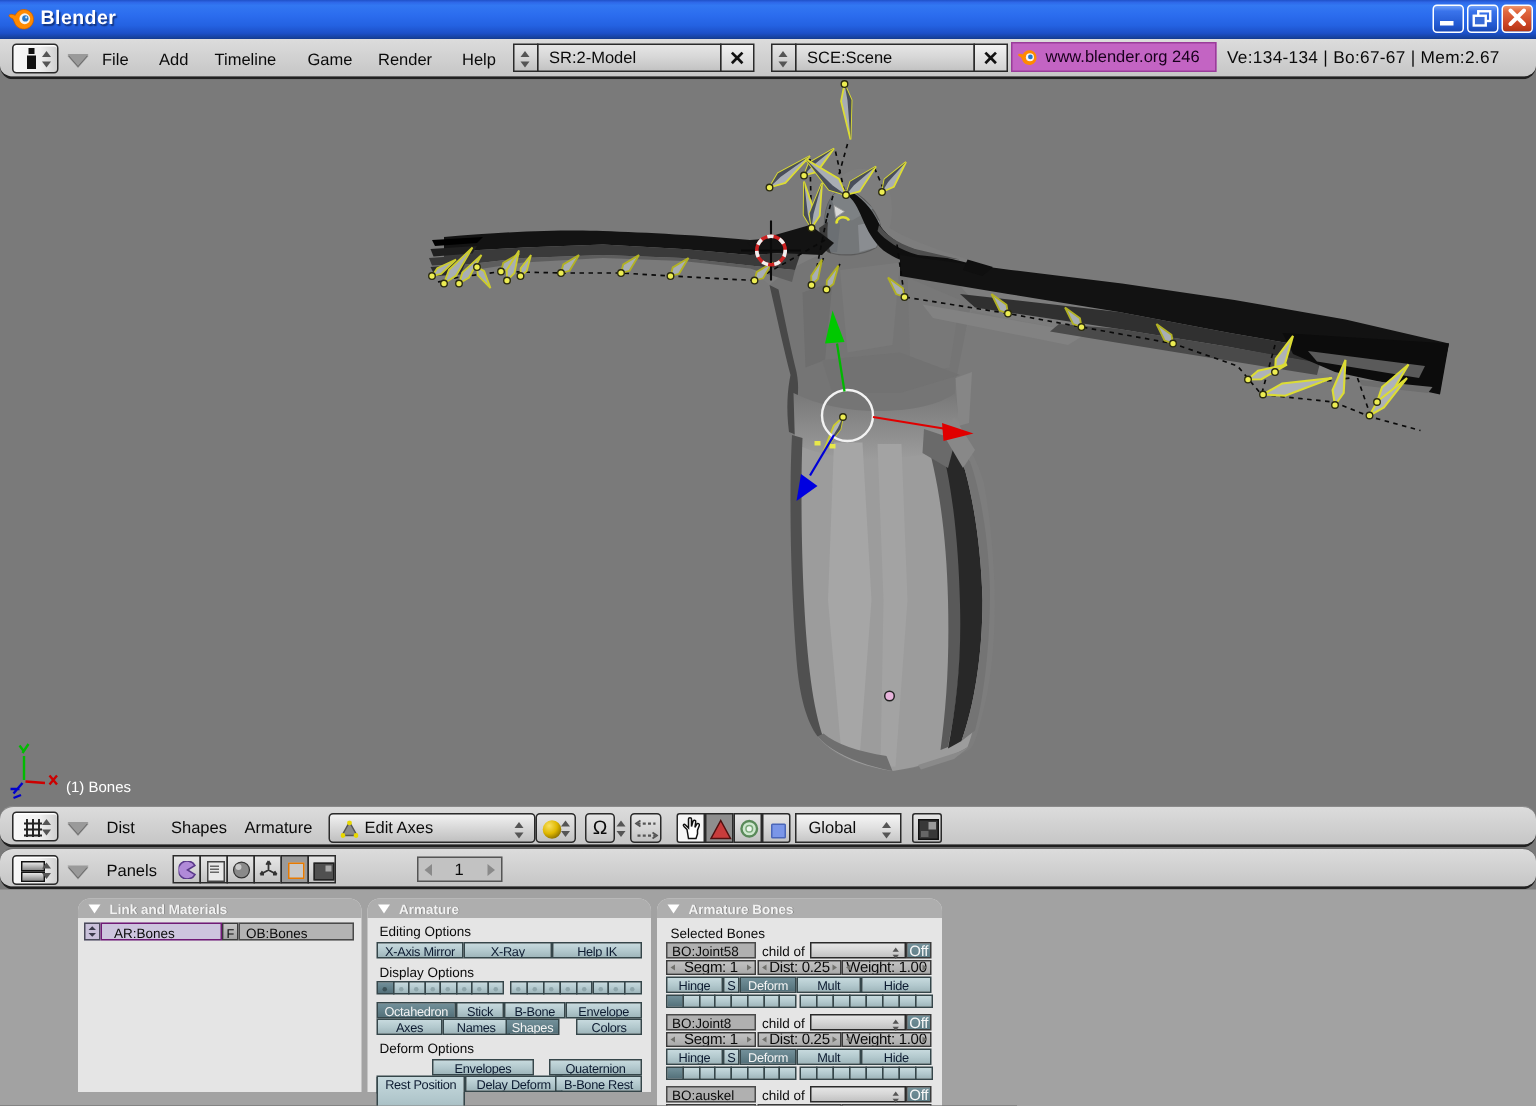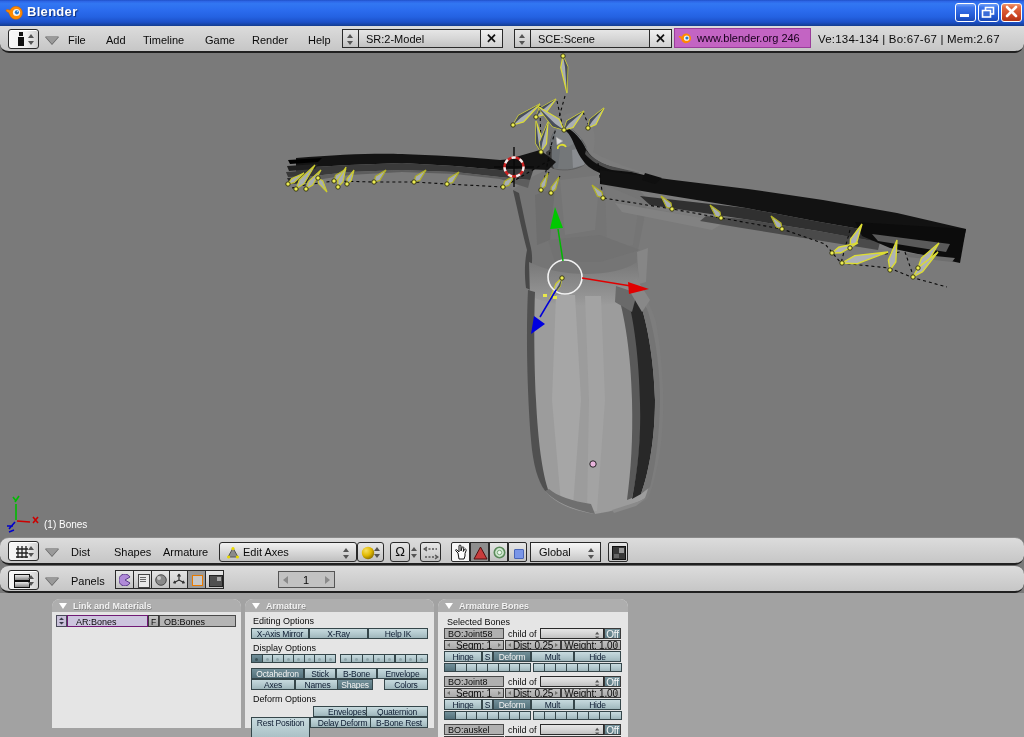--- a/index.html
+++ b/index.html
@@ -496,21 +496,21 @@
  <div class="tb on" style="left:6px;top:69px;width:53px;height:11px;line-height:11px">Octahedron</div>
  <div class="tb" style="left:59px;top:69px;width:32px;height:11px;line-height:11px">Stick</div>
  <div class="tb" style="left:91px;top:69px;width:41px;height:11px;line-height:11px">B-Bone</div>
  <div class="tb" style="left:132px;top:69px;width:51px;height:11px;line-height:11px">Envelope</div>
  <div class="tb" style="left:6px;top:80px;width:44px;height:11px;line-height:11px">Axes</div>
  <div class="tb" style="left:50px;top:80px;width:45px;height:11px;line-height:11px">Names</div>
  <div class="tb on" style="left:92px;top:80px;width:36px;height:11px;line-height:11px">Shapes</div>
  <div class="tb" style="left:139px;top:80px;width:44px;height:11px;line-height:11px">Colors</div>
  <div class="lbl" style="left:8px;top:95px">Deform Options</div>
  <div class="tb on" style="left:6px;top:119px;width:40px;height:11px;line-height:11px">Vertex Groups</div>
- <div class="tb" style="left:68px;top:107px;width:68px;height:11px;line-height:11px">Envelopes</div>
+ <div class="tb" style="left:43px;top:107px;width:68px;height:11px;line-height:11px">Envelopes</div>
  <div class="tb" style="left:121px;top:107px;width:62px;height:11px;line-height:11px">Quaternion</div>
  <div class="tb" style="left:6px;top:118px;width:59px;height:28px;line-height:11px">Rest Position</div>
  <div class="tb" style="left:65px;top:118px;width:65px;height:11px;line-height:11px">Delay Deform</div>
  <div class="tb" style="left:125px;top:118px;width:58px;height:11px;line-height:11px">B-Bone Rest</div>
 </div>
 <div class="panel abs" style="left:438px;top:6px;width:190px;height:138px">
  <div class="phead">
         <div class="ptri" style="left:7px"></div>
         <div class="ptitle" style="left:21px">Armature Bones</div>
       </div>

